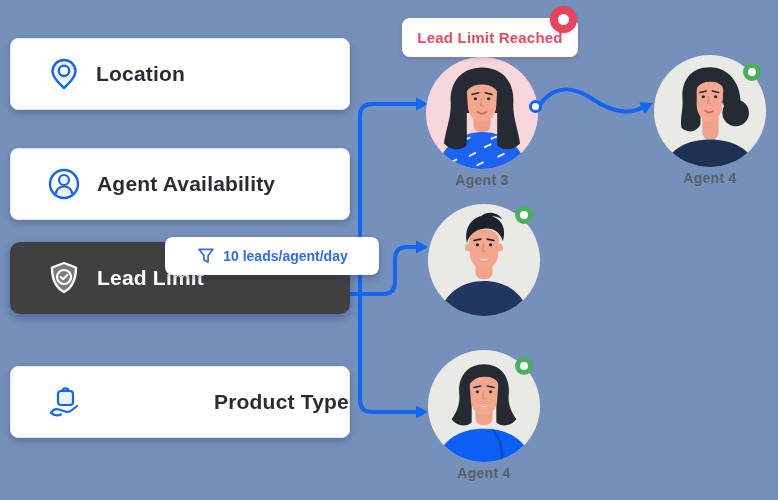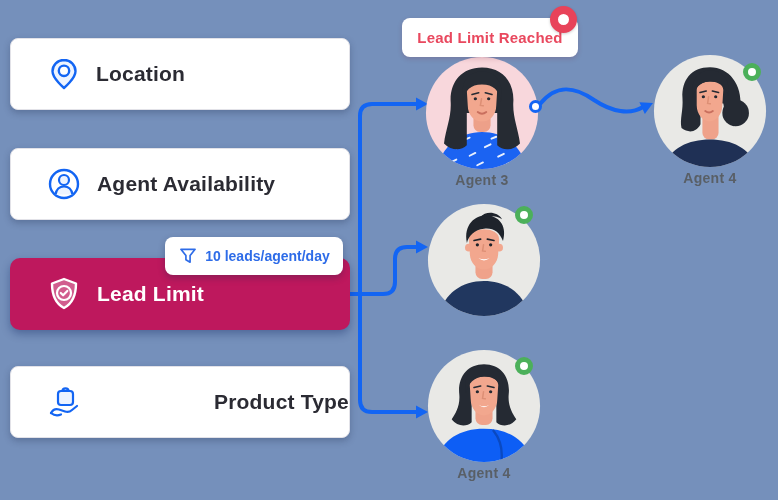--- a/index.html
+++ b/index.html
@@ -18,31 +18,31 @@
     box-shadow:0 3px 7px rgba(25,35,70,.28);
     display:flex; align-items:center; gap:15px; padding-left:36px;
     box-sizing:border-box; z-index:2; cursor:pointer;
   }
   .filter-card .label {
     font-size:21px; font-weight:600; color:#2b2b33; letter-spacing:.2px;
   }
   #card-location { top:38px; }
   #card-availability { top:148px;gap:16px; }
   #card-leadlimit {
-    top:258px; background:#be185d; border:none; border-radius:10px;
+    top:242px; background:#404040; border:none; border-radius:10px;
     box-shadow:0 4px 9px rgba(10,30,90,.35);
     text-align:center;
   }
   #card-leadlimit .label { color:#ffffff; }
   #card-product { top:366px;justify-content:space-between; }
   .filter-card svg { flex:0 0 auto; }
 
   
   #tooltip {
-    position:absolute; left:165px; top:237px; width:178px; height:38px;
+    position:absolute; left:165px; top:237px; width:214px; height:38px;
     background:#ffffff; border-radius:8px;
     box-shadow:0 3px 7px rgba(25,35,70,.30);
     display:flex; align-items:center; justify-content:center; gap:7px;
     z-index:4;
   }
   #tooltip .tip-text { font-size:14px; font-weight:600; color:#2e6ce8; white-space:nowrap; }
 
   
   #limit-badge {
     position:absolute; left:402px; top:18px; width:176px; height:39px;

